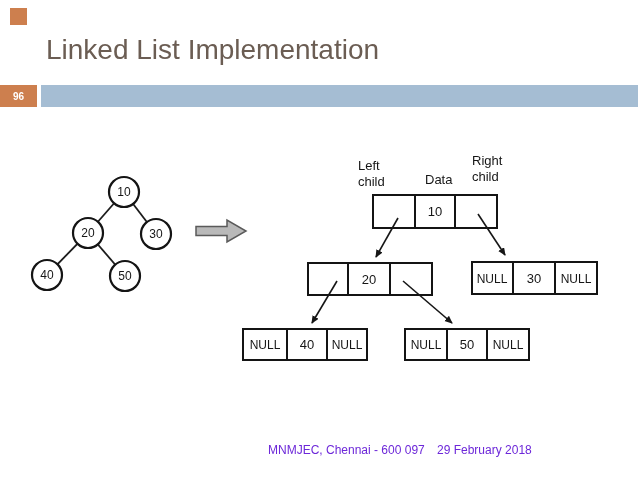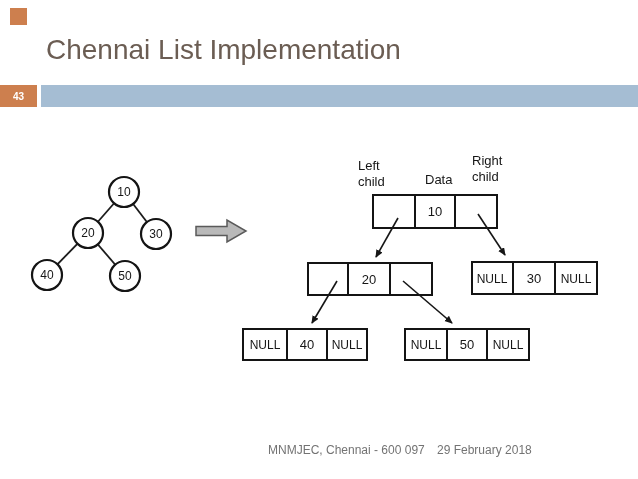--- a/index.html
+++ b/index.html
@@ -25,36 +25,36 @@
   }
   svg.diagram{position:absolute;left:0;top:0;}
   svg.diagram text{
     font-family:"Liberation Sans",sans-serif;fill:#161616;
   }
   .cell-num{font-size:13px;}
   .cell-null{font-size:12px;}
   .hdr{font-size:13px;fill:#222;}
   .circ-num{font-size:12px;}
   .footer-left,.footer-right{
-    position:absolute;top:443px;font-size:12px;color:#737373;white-space:nowrap;
+    position:absolute;top:443px;font-size:12px;color:#6d28d9;white-space:nowrap;
   }
   .footer-left{left:268px;}
   .footer-right{left:437px;}
 </style>
 </head>
 <body>
 
 <div class="slide">
 
   <div class="corner-square"></div>
 
-  <h1 class="title">Chennai List Implementation</h1>
+  <h1 class="title">Linked List Implementation</h1>
 
   <div class="page-badge">
-    <span>43</span>
+    <span>96</span>
   </div>
   <div class="title-band"></div>
 
   <svg class="diagram" width="638" height="479" viewBox="0 0 638 479">
     <defs>
       <marker id="ah" markerUnits="userSpaceOnUse" markerWidth="9" markerHeight="8" refX="7" refY="3.5" orient="auto">
         <path d="M0,0 L8,3.5 L0,7 z" fill="#161616"></path>
       </marker>
     </defs>
 

